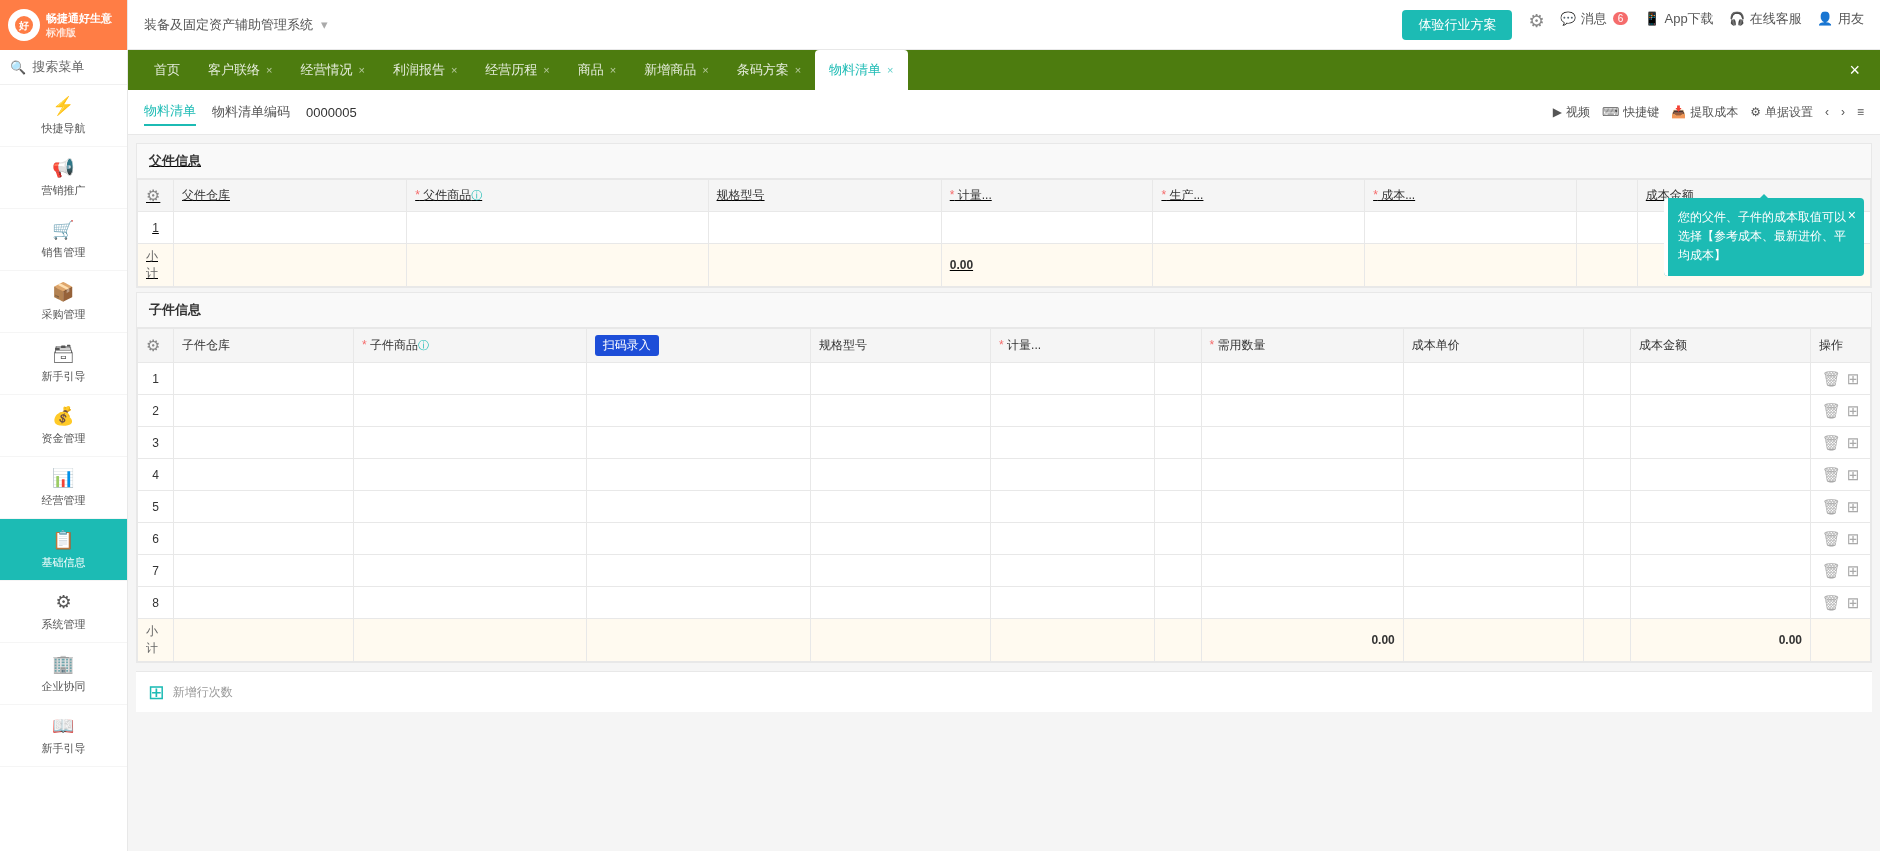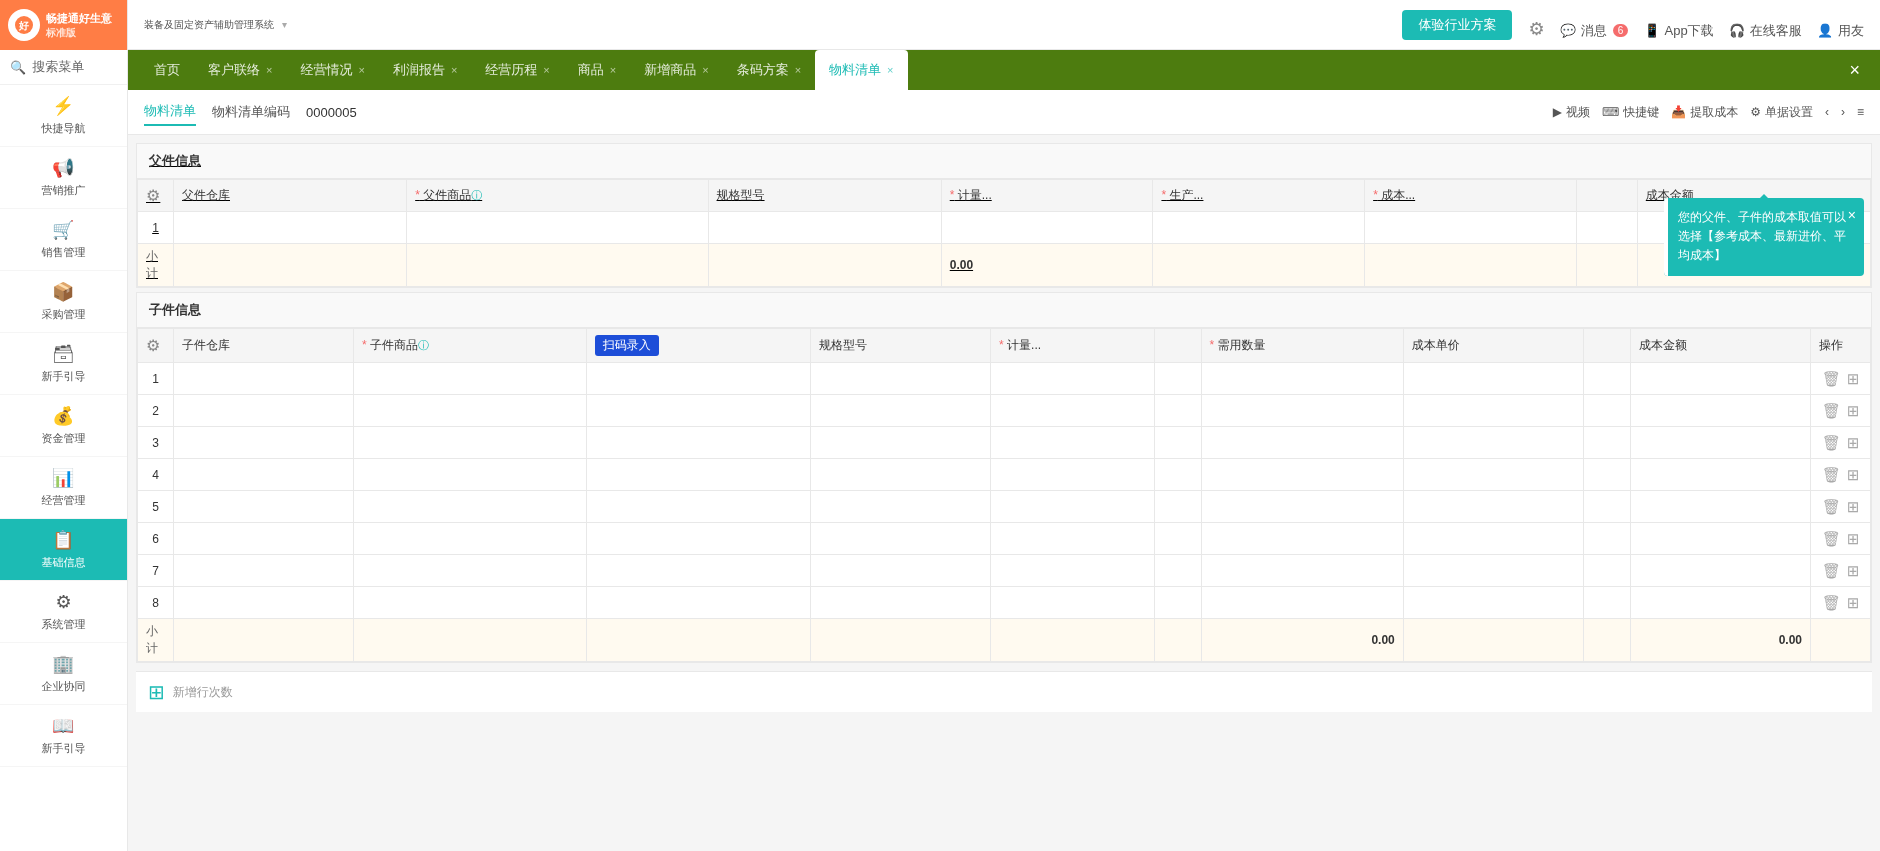--- a/index.html
+++ b/index.html
@@ -83,25 +83,25 @@
       align-items: center;
       justify-content: space-between;
       padding: 0 16px;
       border-bottom: 1px solid #e8e8e8;
     }
     .topbar-left {
       display: flex;
       align-items: center;
       gap: 8px;
       color: #555;
-      font-size: 10px;
+      font-size: 13px;
     }
     .topbar-right {
       display: flex;
-      align-items: flex-end;
+      align-items: flex-start;
       gap: 16px;
       color: #555;
       font-size: 13px;
     }
     .topbar-right .try-btn {
       background: #1cbbb4;
       color: #fff;
       border: none;
       border-radius: 4px;
       padding: 6px 16px;

